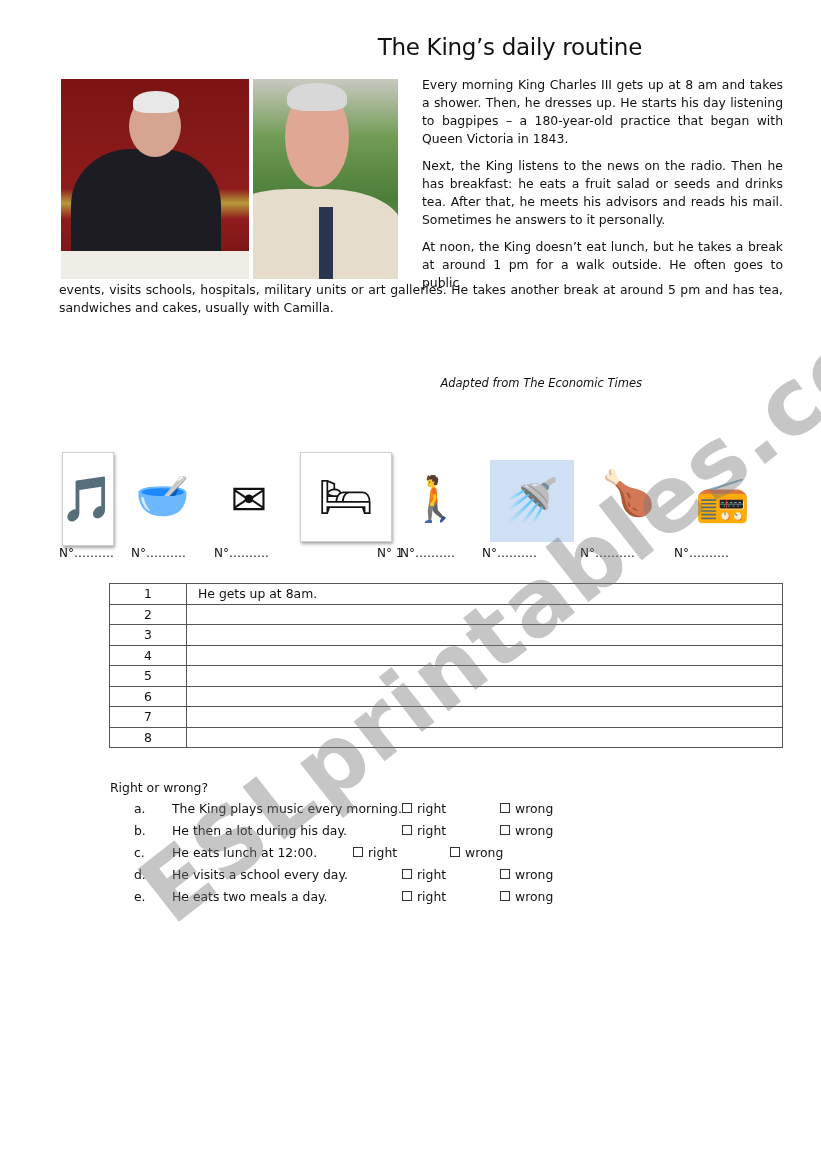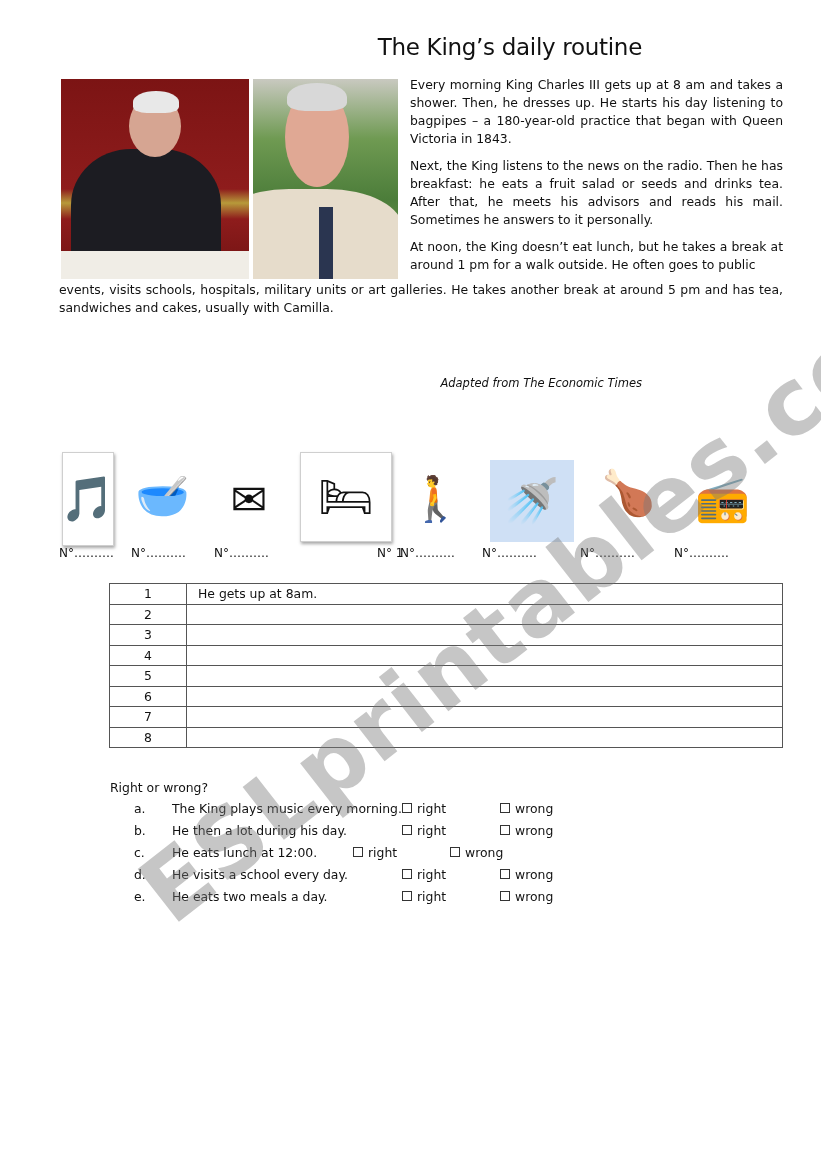--- a/index.html
+++ b/index.html
@@ -8,21 +8,21 @@
   .page { position: absolute; left: 0; top: 0; width: 680px; height: 1161px; }
   .title { position: absolute; right: 38px; top: 34px; font-size: 23px; font-weight: normal; letter-spacing: -0.3px; color: #111; margin: 0; }
   .photos { position: absolute; left: 61px; top: 79px; width: 337px; height: 200px; }
   .photo1 { position: absolute; left: 0; top: 0; width: 188px; height: 200px; overflow: hidden;
             background: linear-gradient(180deg, #7c1414 0%, #8e1c1c 55%, #b79a3a 62%, #8e1c1c 70%, #6e1212 100%); }
   .photo2 { position: absolute; left: 192px; top: 0; width: 145px; height: 200px; overflow: hidden;
             background: linear-gradient(180deg, #c9c9c0 0%, #6f9a52 30%, #4c7d3a 60%, #7aa65a 100%); }
   .fig-suit { position: absolute; border-radius: 40% 40% 0 0; }
   .fig-head { position: absolute; border-radius: 50%; }
   .text-col { position: absolute; left: 410px; top: 76px; width: 373px; font-size: 12.4px; line-height: 18px; text-align: justify; }
-  .text-col p { margin: 0 0 9px 0; }
+  .text-col p { margin: 0 0 9px 12px; }
   .text-full { position: absolute; left: 59px; width: 724px; font-size: 12.4px; line-height: 18px; text-align: justify; }
   .text-full p { margin: 0 0 9px 0; }
   .source { position: absolute; right: 38px; top: 376px; font-size: 11.5px; font-style: italic; }
   .instruction { position: absolute; left: 110px; top: 426px; font-size: 12.6px; }
   .img-row { position: absolute; left: 58px; top: 450px; width: 730px; height: 115px; }
   .act { position: absolute; top: 0; }
   .act .pic { position: absolute; display: flex; align-items: center; justify-content: center; font-size: 44px; }
   .act .pic.framed { border: 1px solid #cfcfcf; box-shadow: 1px 2px 3px rgba(0,0,0,0.35); background: #fff; }
   .act .num { position: absolute; font-size: 12px; white-space: nowrap; }
   .grid { position: absolute; left: 109px; top: 583px; width: 674px; border-collapse: collapse; font-size: 12.4px; }

